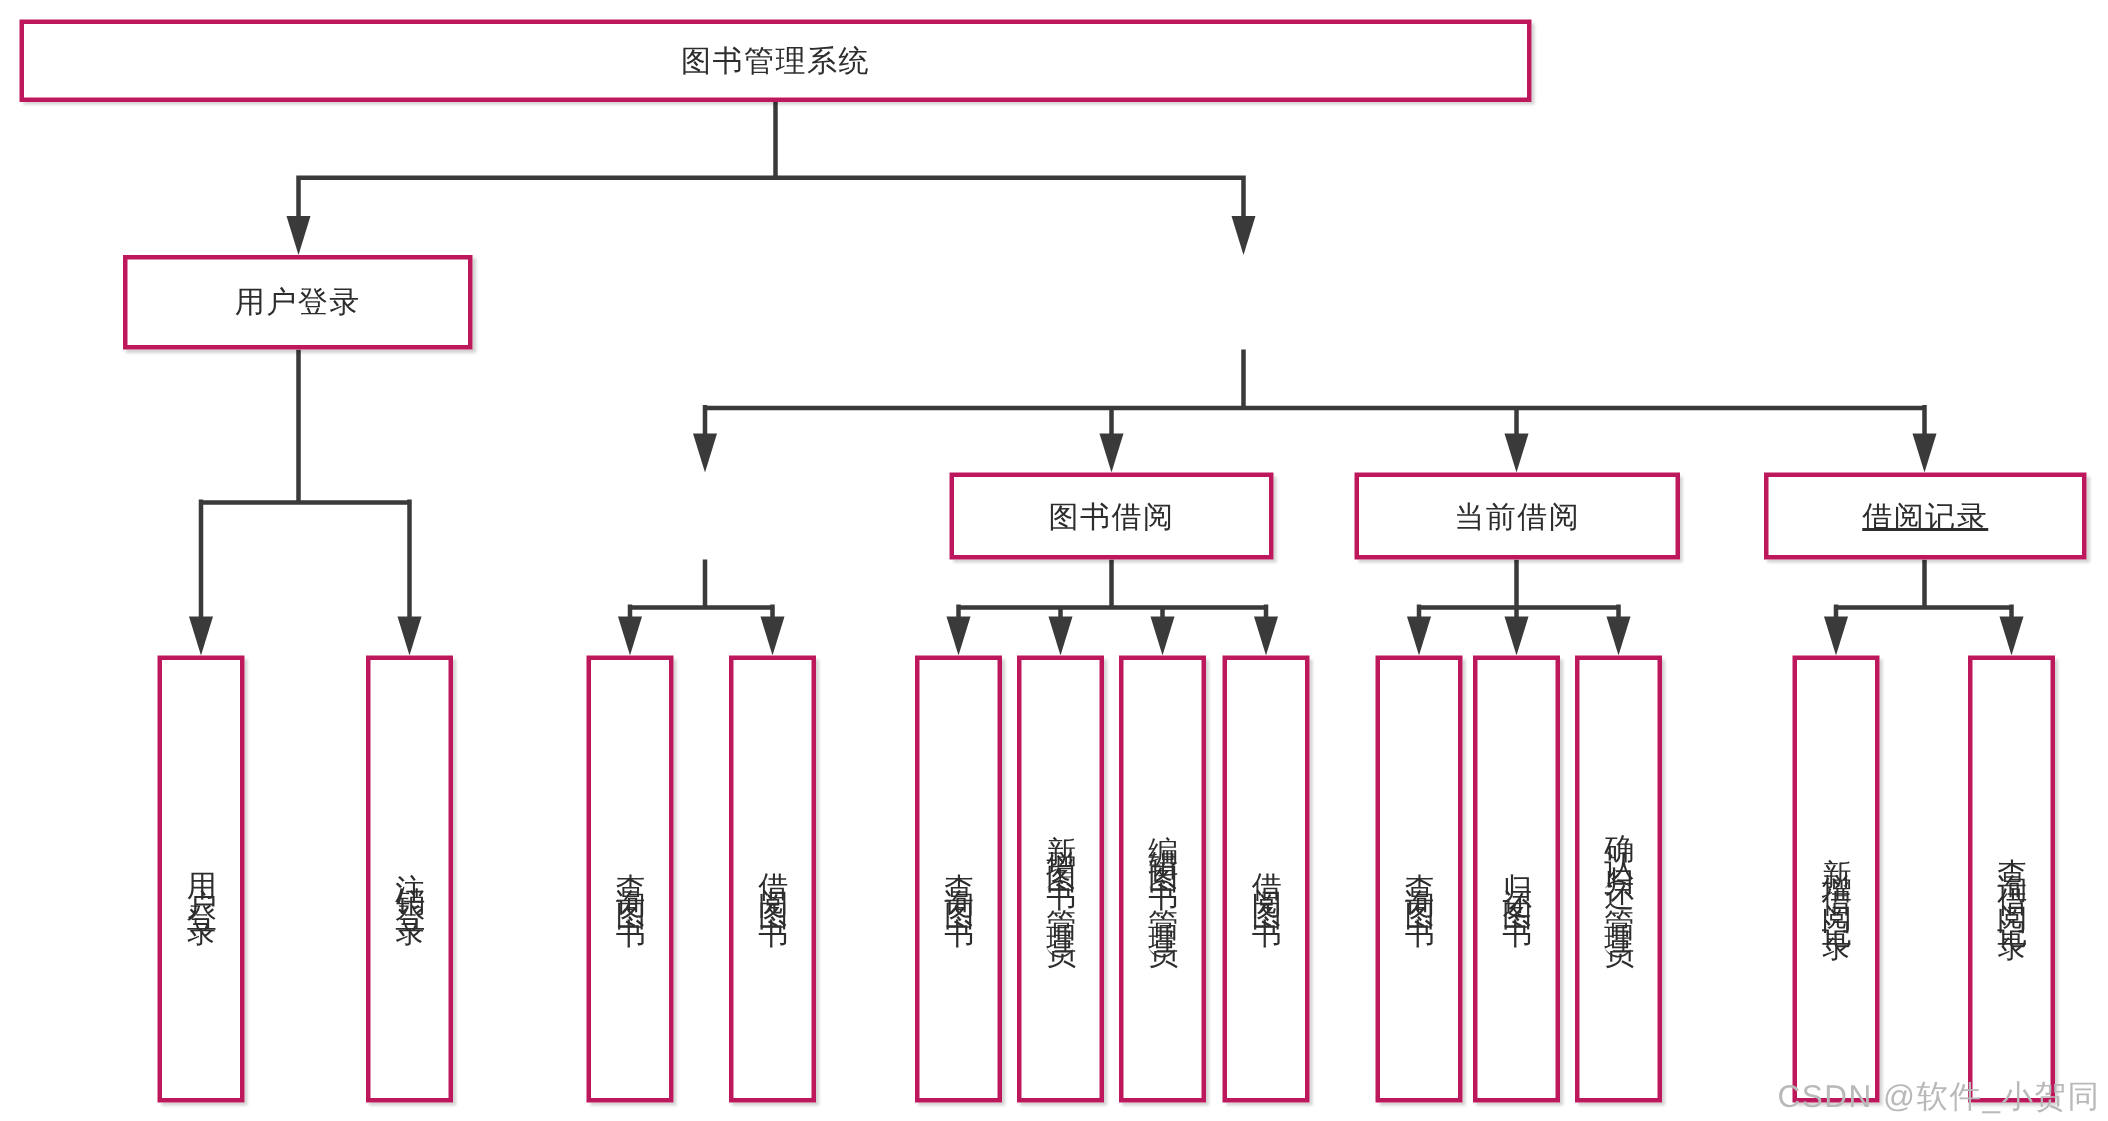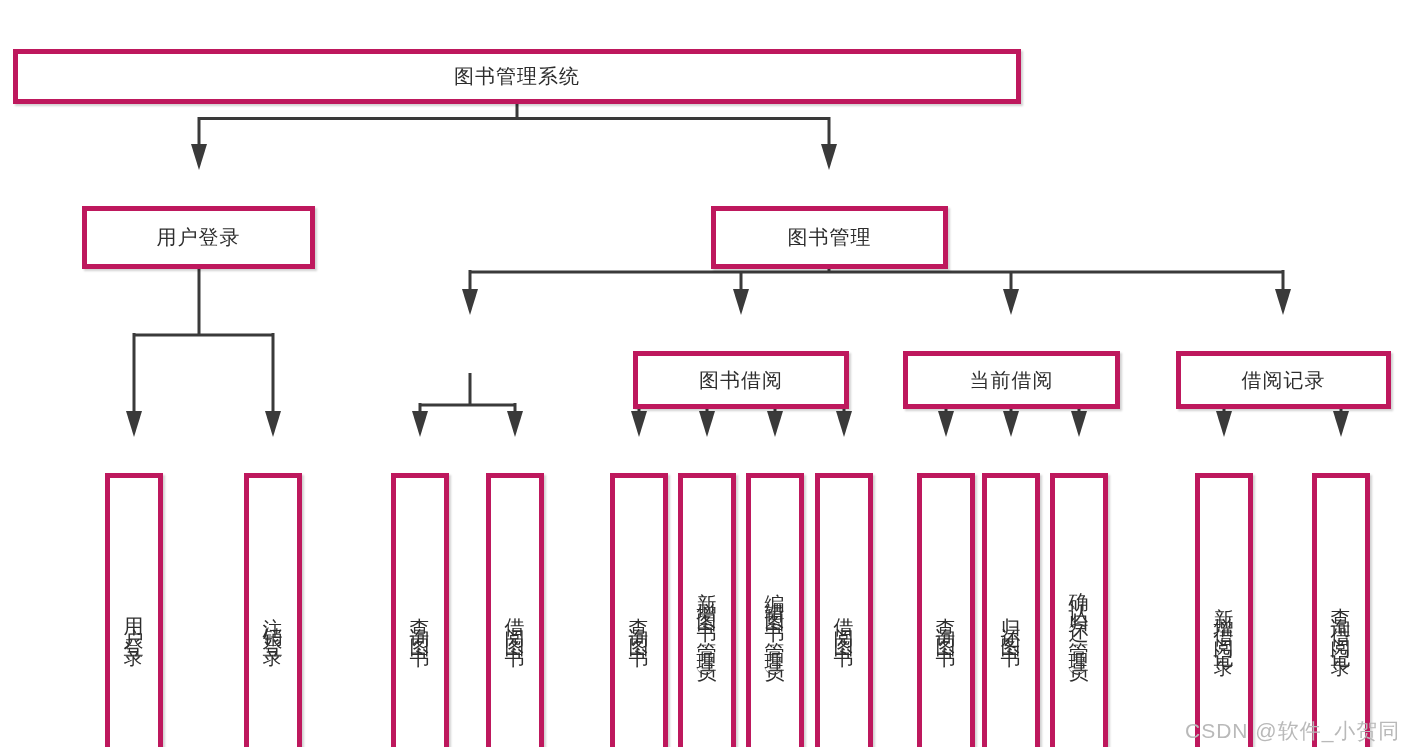--- a/index.html
+++ b/index.html
@@ -18,31 +18,30 @@
   .connectors {
     position: absolute;
     left: 0;
     top: 0;
     width: 1405px;
     height: 747px;
   }
   .node {
     position: absolute;
     box-sizing: border-box;
-    border: 5px solid #be185d;
+    border: 3px solid #be185d;
     background: #ffffff;
     display: flex;
     align-items: center;
     justify-content: center;
     color: #2d2d2d;
     font-size: 20px;
     letter-spacing: 1px;
     box-shadow: 2px 2px 2px rgba(0,0,0,0.18);
     white-space: nowrap;
-    margin-top: 36px;
   }
   .vnode {
     writing-mode: vertical-rl;
     text-orientation: mixed;
     letter-spacing: 10px;
     line-height: 1;
     white-space: normal;
   }
   .watermark {
     position: absolute;
@@ -86,25 +85,24 @@
       <polygon points="1003,411 1019,411 1011,437"></polygon>
       <polygon points="1071,411 1087,411 1079,437"></polygon>
       <polygon points="1216,411 1232,411 1224,437"></polygon>
       <polygon points="1333,411 1349,411 1341,437"></polygon>
     </g>
   </svg>
 
   <div class="node" style="left:13px; top:13px; width:1008px; height:55px;">图书管理系统</div>
 
   <div class="node" style="left:82px; top:170px; width:233px; height:63px;">用户登录</div>
-  <div class="node" style="left:711px; top:170px; width:237px; height:63px;">图书管理</div>
 
   <div class="node" style="left:633px; top:315px; width:216px; height:58px;">图书借阅</div>
   <div class="node" style="left:903px; top:315px; width:217px; height:58px;">当前借阅</div>
-  <div class="node" style="left:1176px; top:315px; width:215px; height:58px;">借阅记录</div>
+  <div class="node" style="left:1176px; top:315px; width:215px; height:58px;text-decoration:underline;">借阅记录</div>
 
   <div class="node vnode" style="left:105px; top:437px; width:58px; height:298px;">用户登录</div>
   <div class="node vnode" style="left:244px; top:437px; width:58px; height:298px;">注销登录</div>
 
   <div class="node vnode" style="left:391px; top:437px; width:58px; height:298px;">查询图书</div>
   <div class="node vnode" style="left:486px; top:437px; width:58px; height:298px;">借阅图书</div>
 
   <div class="node vnode" style="left:610px; top:437px; width:58px; height:298px;">查询图书</div>
   <div class="node vnode" style="left:678px; top:437px; width:58px; height:298px;">新增图书（管理员）</div>
   <div class="node vnode" style="left:746px; top:437px; width:58px; height:298px;">编辑图书（管理员）</div>

